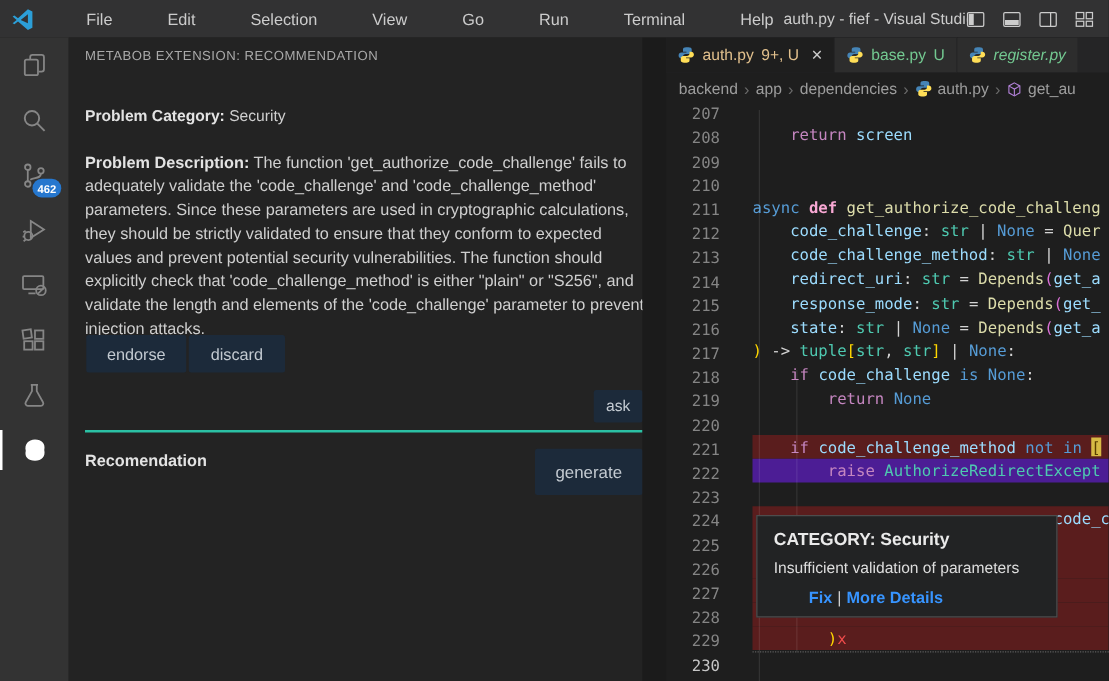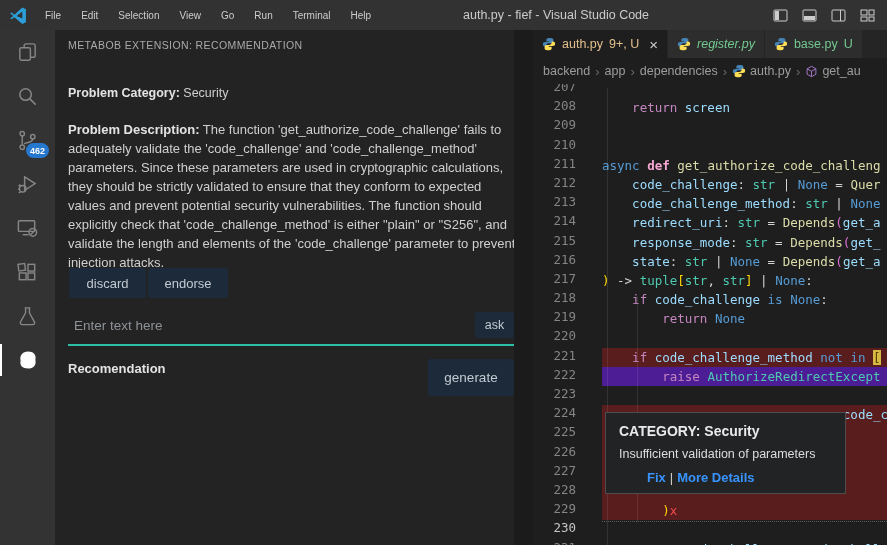--- a/index.html
+++ b/index.html
@@ -5,21 +5,21 @@
   * { margin:0; padding:0; box-sizing:border-box; }
   html,body { width:887px; height:545px; overflow:hidden; background:#1e1e1e;
               font-family:"Liberation Sans", sans-serif; }
   .window { position:absolute; inset:0; }
 
   
   .titlebar { position:absolute; left:0; top:0; width:887px; height:30px;
               background:#323233; display:flex; align-items:center; color:#cccccc; }
   .logo { width:18px; height:18px; margin:0 10px 0 9px; flex:0 0 auto; }
   .menus { display:flex; align-items:center; gap:4px; }
-  .menu-item { font-size:10px; padding:4px 8px; border-radius:4px; cursor:default; }
+  .menu-item { font-size:13px; padding:4px 8px; border-radius:4px; cursor:default;margin-left:24px; }
   .wtitle { flex:1; text-align:center; font-size:12.5px; color:#cccccc;
             padding-right:40px; white-space:nowrap; overflow:hidden; }
   .wicons { display:flex; align-items:center; gap:14px; padding-right:12px; }
   .wicons svg { display:block; }
 
   
   .activitybar { position:absolute; left:0; top:30px; width:55px; bottom:0;
                  background:#333333; display:flex; flex-direction:column; align-items:center; }
   .ab-item { position:relative; width:55px; height:44px; display:flex; align-items:center;
              justify-content:center; color:#868686; cursor:pointer; }
@@ -69,21 +69,21 @@
   .tab-close { color:#cccccc; font-size:15px; margin-left:4px; line-height:1; }
   .tab .pyicon { width:14px; height:14px; }
   .breadcrumbs { position:absolute; left:10px; top:28px; right:0; height:26px;
                  display:flex; align-items:center; gap:5px; font-size:12.5px; color:#9d9d9d;
                  white-space:nowrap; overflow:hidden; }
   .bc-sep { color:#6a6a6a; font-size:13px; }
   .bc-item { display:flex; align-items:center; gap:4px; cursor:pointer; }
 
   .codeview { position:absolute; left:0; top:54px; right:0; bottom:0; overflow:hidden; }
   .codelines { margin-top:-5px; }
-  .code-row { display:flex; height:19.2px; align-items:flex-start; }
+  .code-row { display:flex; height:19.2px; align-items:flex-end; }
   .gutter { flex:0 0 69px; text-align:right; padding-right:26px; color:#858585;
             font:12.5px "DejaVu Sans Mono", monospace; }
   .code-row.cur .gutter { color:#c6c6c6; }
   .codetext { flex:1; font:12.5px "DejaVu Sans Mono", monospace; white-space:pre;
               height:100%; display:flex; align-items:center; overflow:hidden; }
   .tok-bh { background:#d7ba44; color:#5a3e00; }
   .guide { position:absolute; width:1px; background:rgba(255,255,255,.09); z-index:2;
            pointer-events:none; }
   .dotline { position:absolute; left:69px; right:0; height:0;
              border-top:1px dotted rgba(210,210,210,.35); z-index:2; pointer-events:none; }
@@ -205,57 +205,56 @@
           <path fill="currentColor" d="M4.6 12c-1.2-5 2-9 7.4-9 5.5 0 8.6 3.4 7.4 8.4 1.2 5.2-2 8.6-7.4 8.6-5.4 0-8.6-3-7.4-8z"></path>
         </svg>
       </div>
     </div>
 
   <div class="sidebar">
     <div class="sb-header">METABOB EXTENSION: RECOMMENDATION</div>
     <p class="sb-cat"><b>Problem Category:</b> <span>Security</span></p>
     <p class="sb-desc"><b>Problem Description:</b> <span>The function 'get_authorize_code_challenge' fails to adequately validate the 'code_challenge' and 'code_challenge_method' parameters. Since these parameters are used in cryptographic calculations, they should be strictly validated to ensure that they conform to expected values and prevent potential security vulnerabilities. The function should explicitly check that 'code_challenge_method' is either "plain" or "S256", and validate the length and elements of the 'code_challenge' parameter to prevent injection attacks.</span></p>
     <div class="btnrow">
+      <button class="sbtn btn-endorse">endorse</button>
       <button class="sbtn btn-discard">discard</button>
-      <button class="sbtn btn-endorse">endorse</button>
-    </div>
-    <input class="ask-input" placeholder="Enter text here" style="">
+    </div>
     <button class="sbtn btn-ask">ask</button>
     <div class="teal-line" style="background: rgb(43, 192, 164);"></div>
     <div class="rec-head">Recomendation</div>
     <button class="sbtn btn-generate">generate</button>
   </div>
 
   <div class="seam"></div>
 
   <div class="editor">
     <div class="tabs" id="tabs">
         <div class="tab active">
           <svg class="pyicon" width="14" height="14" viewBox="0 0 16 16">
             <path fill="#4584b6" d="M7.9 1C6 1 5 1.8 5 3v2h3.2v.8H3.6C2.1 5.8 1 6.8 1 8.4 1 10 2.1 11 3.6 11H5V9.3C5 7.9 6.1 7 7.5 7h3.3c1.2 0 2.2-.9 2.2-2.1V3c0-1.2-1.2-2-3.1-2H7.9z"></path>
             <path fill="#ffde57" d="M8.1 15c1.9 0 2.9-.8 2.9-2v-2H7.8v-.8h4.6c1.5 0 2.6-1 2.6-2.6 0-1.6-1.1-2.6-2.6-2.6H11v1.7C11 8.1 9.9 9 8.5 9H5.2C4 9 3 9.9 3 11.1V13c0 1.2 1.2 2 3.1 2h2z"></path>
           </svg>
           <span class="tab-label" style="color:#e2c08d">auth.py</span>
           <span class="tab-dec" style="color:#e2c08d">9+, U</span>
           <span class="tab-close">×</span>
         </div>
+        <div class="tab">
+          <svg class="pyicon" width="14" height="14" viewBox="0 0 16 16">
+            <path fill="#4584b6" d="M7.9 1C6 1 5 1.8 5 3v2h3.2v.8H3.6C2.1 5.8 1 6.8 1 8.4 1 10 2.1 11 3.6 11H5V9.3C5 7.9 6.1 7 7.5 7h3.3c1.2 0 2.2-.9 2.2-2.1V3c0-1.2-1.2-2-3.1-2H7.9z"></path>
+            <path fill="#ffde57" d="M8.1 15c1.9 0 2.9-.8 2.9-2v-2H7.8v-.8h4.6c1.5 0 2.6-1 2.6-2.6 0-1.6-1.1-2.6-2.6-2.6H11v1.7C11 8.1 9.9 9 8.5 9H5.2C4 9 3 9.9 3 11.1V13c0 1.2 1.2 2 3.1 2h2z"></path>
+          </svg>
+          <span class="tab-label" style="color:#73c991">base.py</span>
+          <span class="tab-dec" style="color:#73c991">U</span>
+        </div>
         <div class="tab preview">
           <svg class="pyicon" width="14" height="14" viewBox="0 0 16 16">
             <path fill="#4584b6" d="M7.9 1C6 1 5 1.8 5 3v2h3.2v.8H3.6C2.1 5.8 1 6.8 1 8.4 1 10 2.1 11 3.6 11H5V9.3C5 7.9 6.1 7 7.5 7h3.3c1.2 0 2.2-.9 2.2-2.1V3c0-1.2-1.2-2-3.1-2H7.9z"></path>
             <path fill="#ffde57" d="M8.1 15c1.9 0 2.9-.8 2.9-2v-2H7.8v-.8h4.6c1.5 0 2.6-1 2.6-2.6 0-1.6-1.1-2.6-2.6-2.6H11v1.7C11 8.1 9.9 9 8.5 9H5.2C4 9 3 9.9 3 11.1V13c0 1.2 1.2 2 3.1 2h2z"></path>
           </svg>
           <span class="tab-label" style="color:#73c991">register.py</span>
-        </div>
-        <div class="tab">
-          <svg class="pyicon" width="14" height="14" viewBox="0 0 16 16">
-            <path fill="#4584b6" d="M7.9 1C6 1 5 1.8 5 3v2h3.2v.8H3.6C2.1 5.8 1 6.8 1 8.4 1 10 2.1 11 3.6 11H5V9.3C5 7.9 6.1 7 7.5 7h3.3c1.2 0 2.2-.9 2.2-2.1V3c0-1.2-1.2-2-3.1-2H7.9z"></path>
-            <path fill="#ffde57" d="M8.1 15c1.9 0 2.9-.8 2.9-2v-2H7.8v-.8h4.6c1.5 0 2.6-1 2.6-2.6 0-1.6-1.1-2.6-2.6-2.6H11v1.7C11 8.1 9.9 9 8.5 9H5.2C4 9 3 9.9 3 11.1V13c0 1.2 1.2 2 3.1 2h2z"></path>
-          </svg>
-          <span class="tab-label" style="color:#73c991">base.py</span>
-          <span class="tab-dec" style="color:#73c991">U</span>
         </div>
       </div>
     <div class="breadcrumbs" id="breadcrumbs">
         <span class="bc-item">
           <span>backend</span>
         </span>
         <span class="bc-sep">›</span>
         <span class="bc-item">
           <span>app</span>
         </span>

